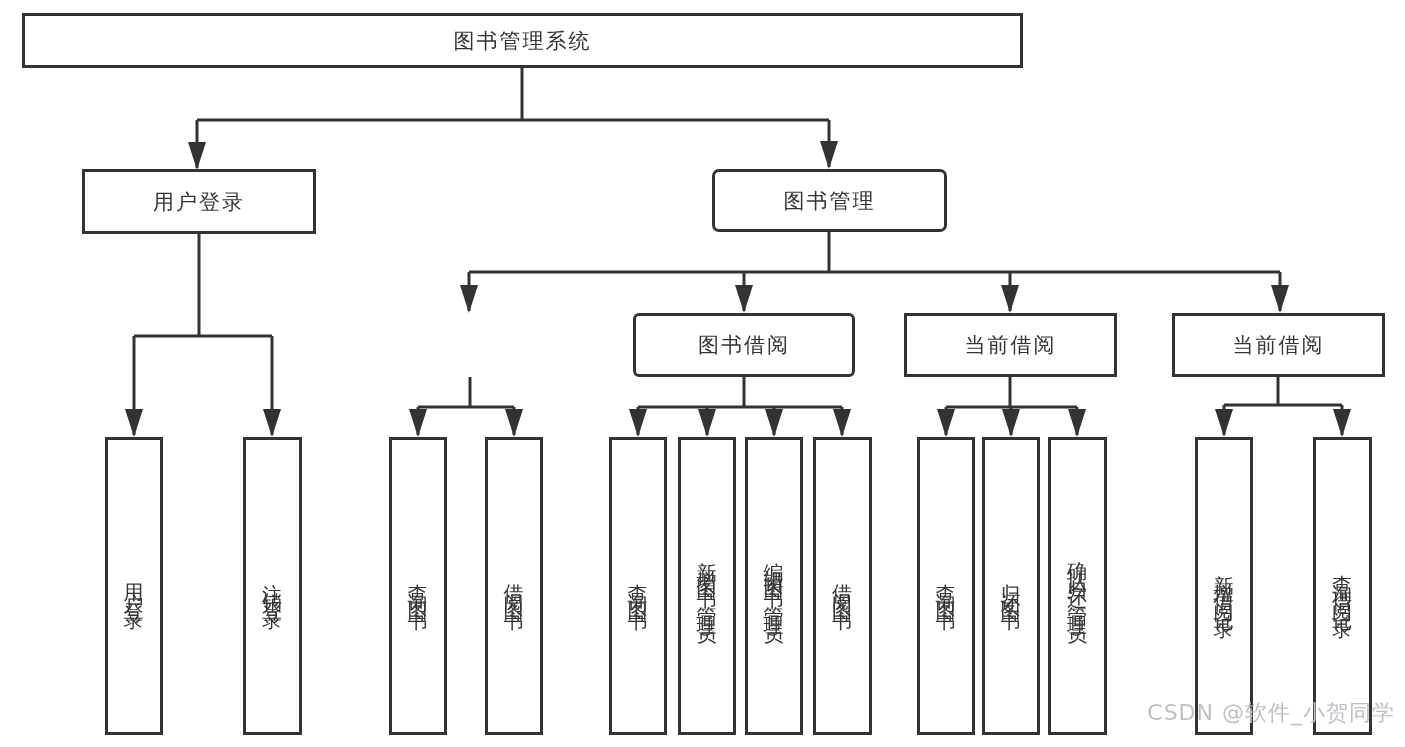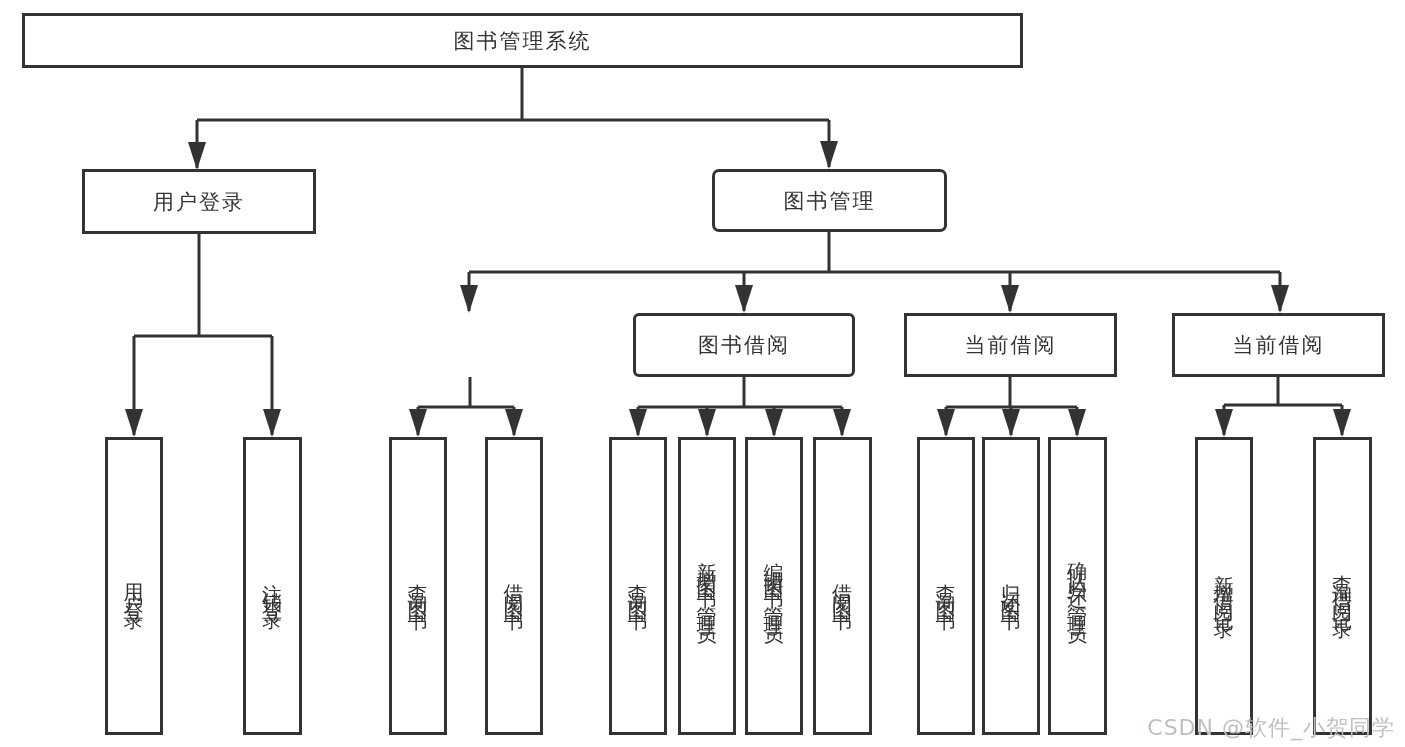--- a/index.html
+++ b/index.html
@@ -31,21 +31,21 @@
   }
   .vnode .vtxt{
     writing-mode:vertical-rl;
     text-orientation:mixed;
     letter-spacing:9px;
     line-height:1;
     white-space:nowrap;
   }
   .watermark{
     position:absolute;
-    right:10px;top:713px;
+    right:10px;top:698px;
     font-size:22px;
     color:var(--wm);
     letter-spacing:1px;
     z-index:3;
     white-space:nowrap;
   }
 </style>
 </head>
 <body>
 

